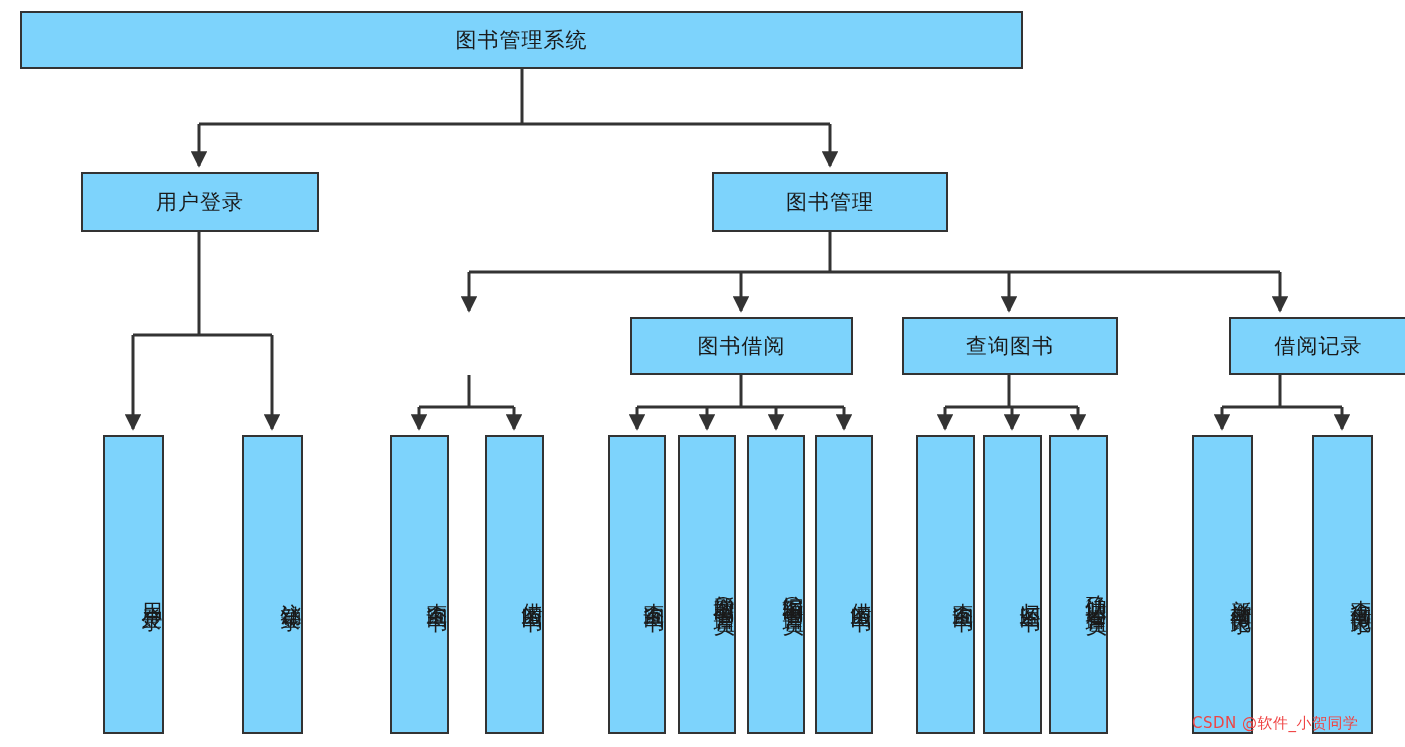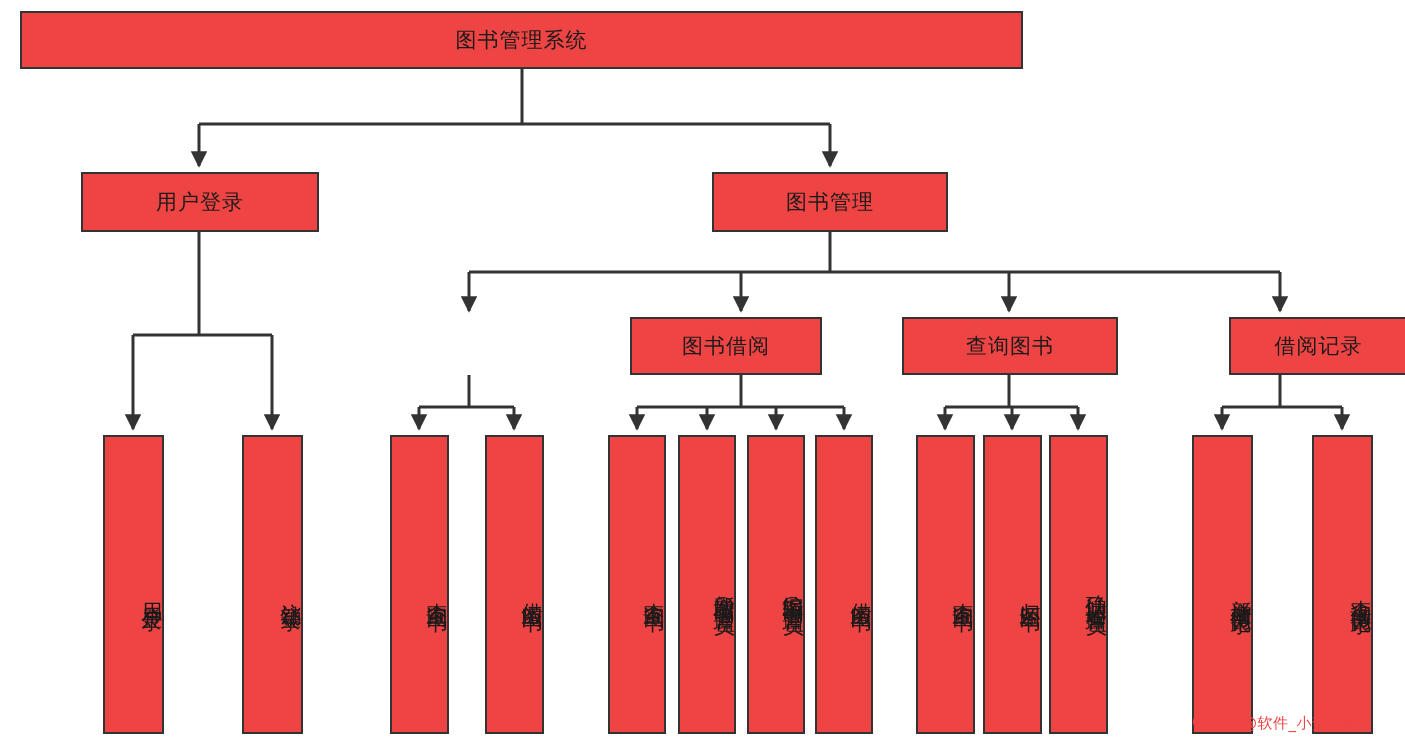--- a/index.html
+++ b/index.html
@@ -18,21 +18,21 @@
   }
   svg#wires {
     position: absolute;
     left: 0; top: 0;
     width: 1405px; height: 747px;
     pointer-events: none;
   }
   .node {
     position: absolute;
     border: 2px solid #333333;
-    background: #ef4444;
+    background: #7dd3fc;
     display: flex;
     align-items: center;
     justify-content: center;
     color: #1a1a1a;
   }
   .node-h {
     font-size: 21px;
     letter-spacing: 1px;
     white-space: nowrap;
   }
@@ -120,21 +120,21 @@
     <span>图书管理系统</span>
   </div>
 
   <div class="node node-h" id="n-l2-0" style="left: 81px; top: 172px; width: 238px; height: 60px;">
     <span>用户登录</span>
   </div>
   <div class="node node-h" id="n-l2-1" style="left: 712px; top: 172px; width: 236px; height: 60px;">
     <span>图书管理</span>
   </div>
 
-  <div class="node node-h" id="n-l3-1" style="left: 630px; top: 317px; width: 192px; height: 58px;">
+  <div class="node node-h" id="n-l3-1" style="left: 630px; top: 317px; width: 223px; height: 58px;">
     <span>图书借阅</span>
   </div>
   <div class="node node-h" id="n-l3-2" style="left: 902px; top: 317px; width: 216px; height: 58px;">
     <span>查询图书</span>
   </div>
   <div class="node node-h" id="n-l3-3" style="left: 1229px; top: 317px; width: 179px; height: 58px;">
     <span>借阅记录</span>
   </div>
 
   <div class="node node-v" id="n-lf-0" style="left: 103px; top: 435px; width: 61px; height: 299px;">

